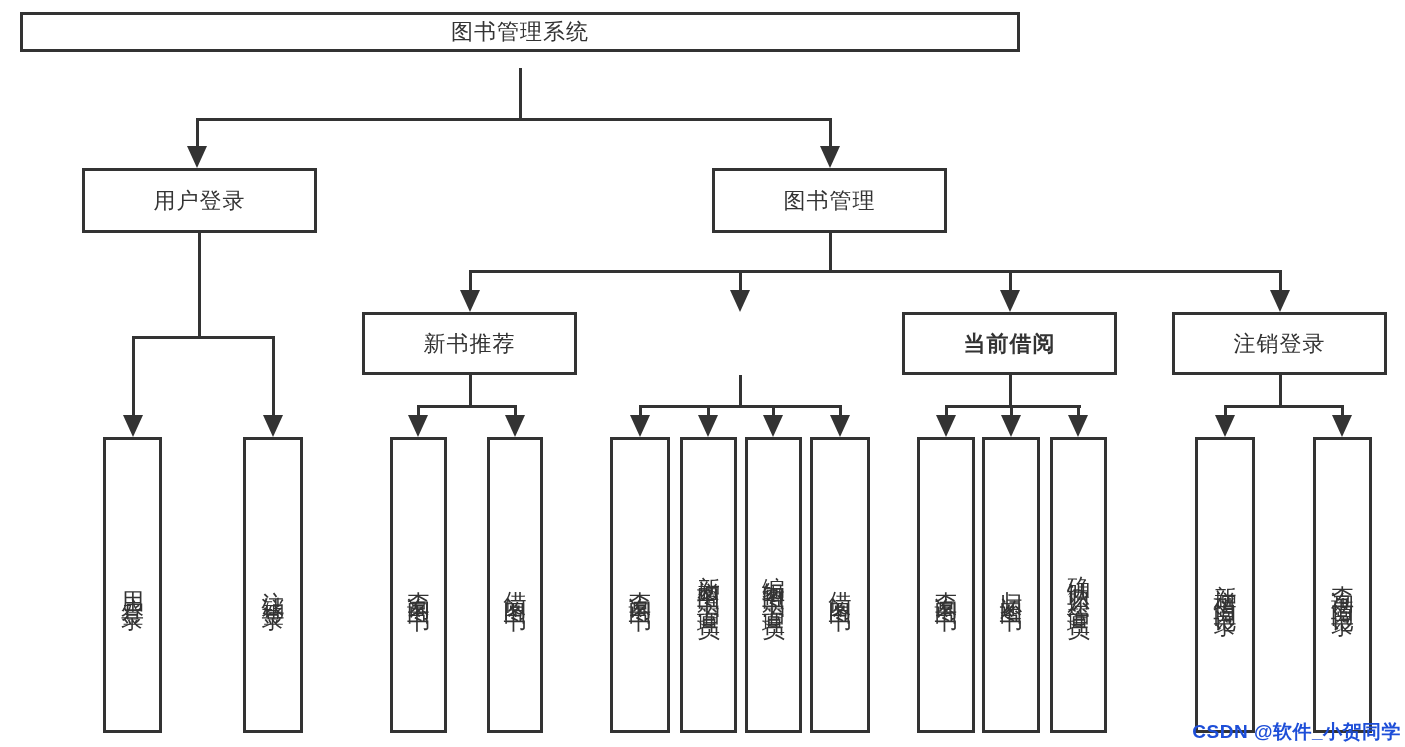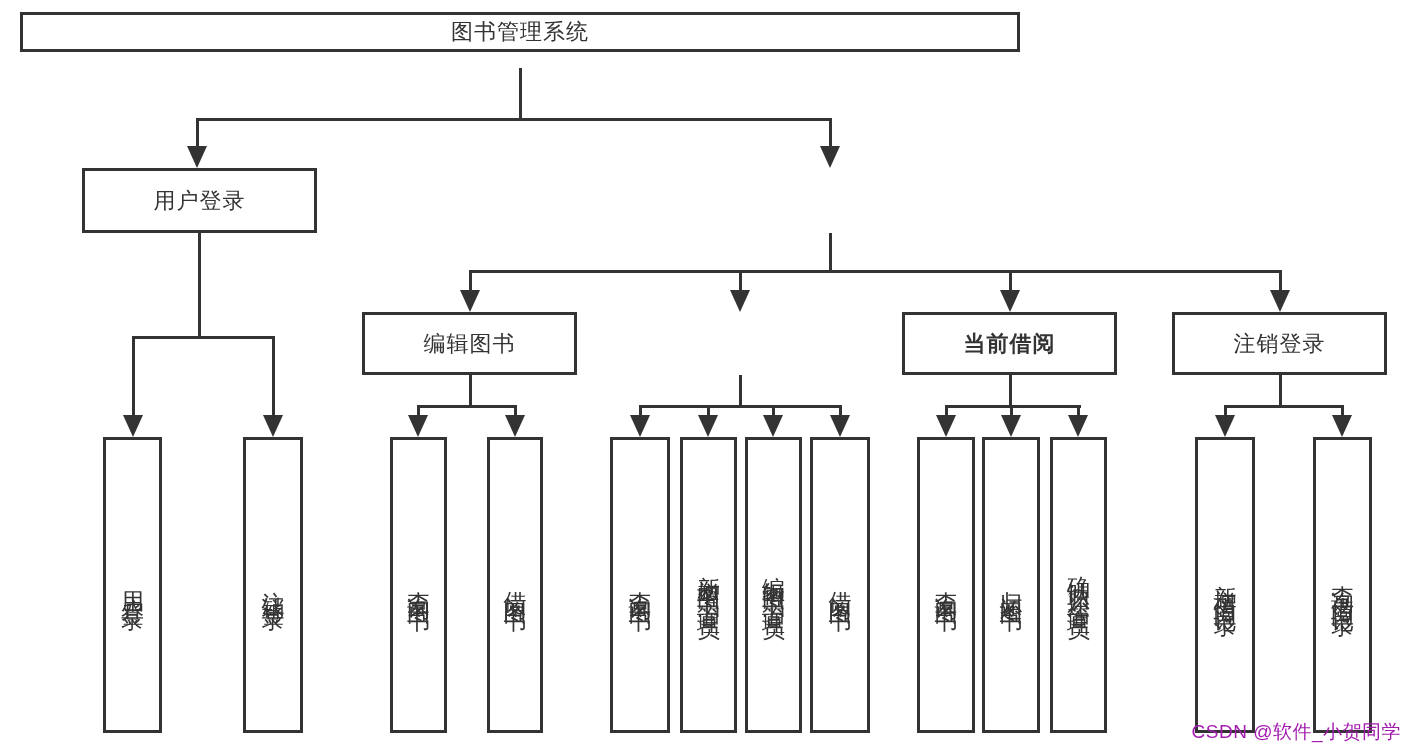--- a/index.html
+++ b/index.html
@@ -22,22 +22,22 @@
   }
   .line{position:absolute;background:#333333;}
   .h{height:3px;}
   .v{width:3px;}
   .arrow{
     position:absolute;width:0;height:0;
     border-left:10px solid transparent;border-right:10px solid transparent;
     border-top:22px solid #333333;
   }
   .watermark{
-    position:absolute;right:4px;bottom:2px;font-size:19px;color:#a21caf;
-    letter-spacing:0.5px;white-space:nowrap;
+    position:absolute;right:4px;bottom:2px;font-size:19px;color:#1d4ed8;
+    letter-spacing:0.5px;white-space:nowrap;font-weight:bold;
   }
 </style>
 </head>
 <body>
 
 <div id="stage">
 
   <div class="box" style="left:20px;top:12px;width:1000px;height:40px;">
     <span>图书管理系统</span>
   </div>
@@ -45,41 +45,44 @@
   <div class="line v" style="left:519px;top:68px;height:50px;"></div>
   <div class="line h" style="left:196px;top:118px;width:636px;"></div>
   <div class="line v" style="left:196px;top:118px;height:30px;"></div>
   <div class="arrow" style="left:187px;top:146px;"></div>
   <div class="line v" style="left:829px;top:118px;height:30px;"></div>
   <div class="arrow" style="left:820px;top:146px;"></div>
 
   <div class="box" style="left:82px;top:168px;width:235px;height:65px;">
     <span>用户登录</span>
   </div>
+  <div class="box" style="left:712px;top:168px;width:235px;height:65px;">
+    <span>图书管理</span>
+  </div>
 
   <div class="line v" style="left:198px;top:233px;height:103px;"></div>
   <div class="line h" style="left:132px;top:336px;width:143px;"></div>
   <div class="line v" style="left:132px;top:336px;height:81px;"></div>
   <div class="arrow" style="left:123px;top:415px;"></div>
   <div class="line v" style="left:272px;top:336px;height:81px;"></div>
   <div class="arrow" style="left:263px;top:415px;"></div>
 
   <div class="line v" style="left:829px;top:233px;height:37px;"></div>
   <div class="line h" style="left:469px;top:270px;width:813px;"></div>
   <div class="line v" style="left:469px;top:270px;height:21px;"></div>
   <div class="arrow" style="left:460px;top:290px;"></div>
   <div class="line v" style="left:739px;top:270px;height:21px;"></div>
   <div class="arrow" style="left:730px;top:290px;"></div>
   <div class="line v" style="left:1009px;top:270px;height:21px;"></div>
   <div class="arrow" style="left:1000px;top:290px;"></div>
   <div class="line v" style="left:1279px;top:270px;height:21px;"></div>
   <div class="arrow" style="left:1270px;top:290px;"></div>
 
   <div class="box" style="left:362px;top:312px;width:215px;height:63px;">
-    <span>编辑图书</span>
+    <span>新书推荐</span>
   </div>
   <div class="box" style="left:902px;top:312px;width:215px;height:63px;font-weight:bold;">
     <span>当前借阅</span>
   </div>
   <div class="box" style="left:1172px;top:312px;width:215px;height:63px;">
     <span>注销登录</span>
   </div>
 
   <div class="line v" style="left:469px;top:375px;height:30px;"></div>
   <div class="line h" style="left:417px;top:405px;width:100px;"></div>

